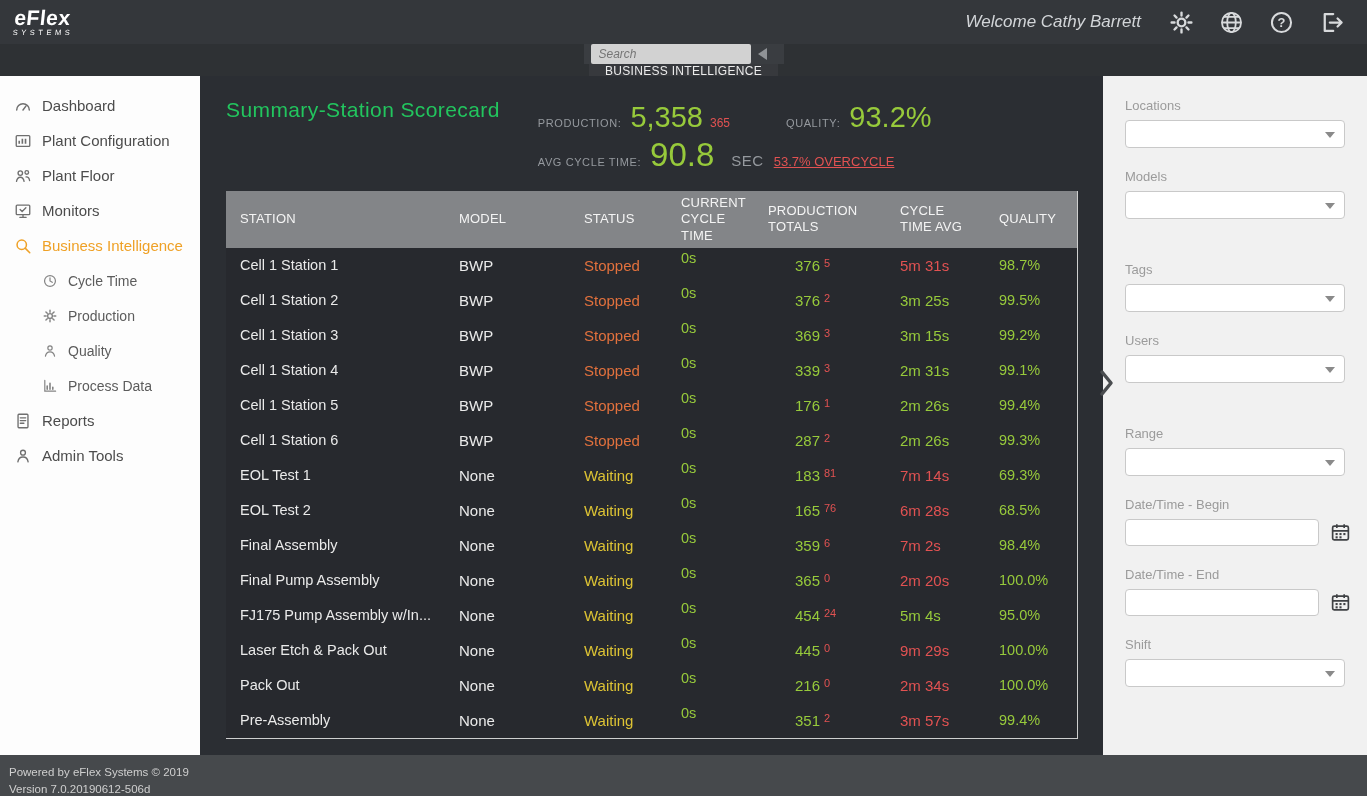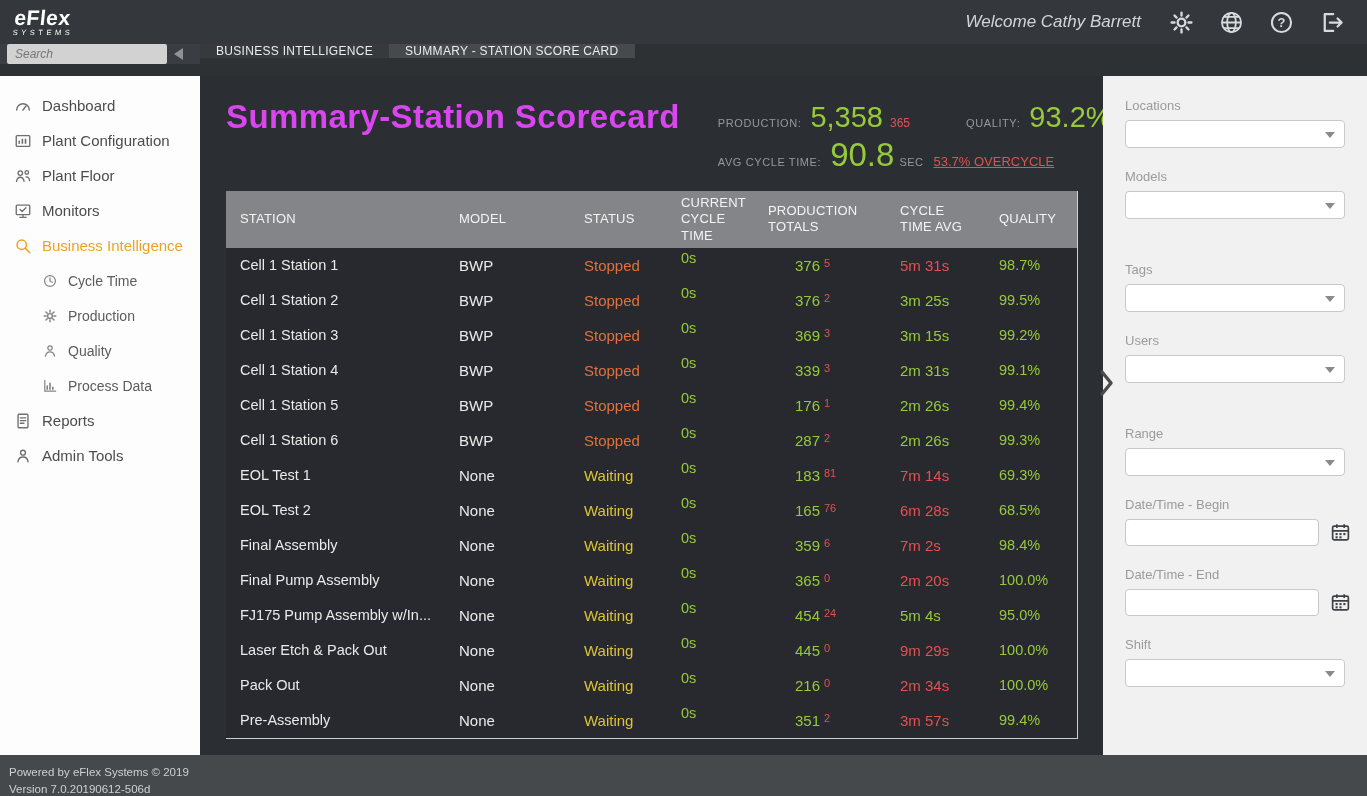--- a/index.html
+++ b/index.html
@@ -14,21 +14,21 @@
   
   .topbar { height:44px; background:#34373b; display:flex; align-items:center; }
   .logo { margin-left:14px; color:#fff; transform:skewX(-6deg); line-height:1; }
   .logo .l1 { font-size:21px; font-weight:bold; letter-spacing:.5px; }
   .logo .l2 { font-size:7.5px; letter-spacing:3.5px; margin-top:1px; }
   .welcome { margin-left:auto; font-style:italic; color:#d2d5d8; font-size:17px; }
   .top-icons { display:flex; align-items:center; gap:18px; margin:0 20px 0 24px; color:#d8dadc; }
   .icon-btn { width:32px; height:32px; display:flex; align-items:center; justify-content:center; }
 
   
-  .subbar { height:32px; background:#2e3134; display:flex; align-items:flex-start; }
+  .subbar { height:32px; background:#2e3134; display:flex; align-items:center;flex-direction:column; }
   .search-zone { width:200px; background:#3a3d41; display:flex; align-items:center; flex:none; }
   .search-input {
     width:160px; height:20px; margin-left:7px; background:#d2d2d2; border:0; border-radius:2px;
     font-style:italic; font-size:12px; padding:0 8px; color:#555; outline:none;
     font-family:"Liberation Sans", sans-serif;
   }
   .collapse-left { width:0; height:0; border-top:6px solid transparent; border-bottom:6px solid transparent;
     border-right:9px solid #8f9296; margin-left:7px; }
   .tab { display:flex; align-items:center; padding:0 16px; font-size:12px; color:#ececec; letter-spacing:.3px; white-space:nowrap; }
   .tab-1 { background:#37393d; }
@@ -43,30 +43,30 @@
     color:#4c4c4c; font-size:15px; }
   .nav-item .nicon { width:20px; display:flex; justify-content:center; color:#6f6f6f; flex:none; }
   .nav-item.sub { padding-left:41px; font-size:14px; color:#5c5c5c; }
   .nav-item.sub .nicon { width:18px; color:#848484; }
   .nav-item.active { color:var(--accent); }
   .nav-item.active .nicon { color:var(--accent); }
 
   
   .main { flex:1; background:#2b2e33; overflow:hidden; position:relative; }
   .title-row { display:flex; align-items:flex-start; margin:22px 24px 0 26px; }
-  .page-title { font-size:33px; font-weight:700; color:#d946ef; letter-spacing:.4px; white-space:nowrap; }
+  .page-title { font-size:21px; font-weight:400; color:#22c55e; letter-spacing:.4px; white-space:nowrap; }
   .stats { margin-left:38px; padding-top:3px; }
   .sline { display:flex; align-items:baseline; }
   .sline2 { margin-top:2px; }
   .slabel { font-size:11px; color:#95999e; letter-spacing:.6px; margin-right:9px; white-space:nowrap; }
   .sval { font-size:29px; color:var(--green); }
   .ssub { font-size:12px; color:var(--red); margin-left:7px; }
   .sgap { width:56px; }
   .sval-big { font-size:33px; color:var(--green); }
-  .sunit { font-size:11px; color:#95999e; margin-left:5px; letter-spacing:.5px; }
+  .sunit { font-size:15px; color:#95999e; margin-left:17px; letter-spacing:.5px; }
   .sover { font-size:13px; color:var(--red); margin-left:10px;text-decoration:underline; }
 
   
   .table { margin:17px 25px 0 26px; border-right:1px solid rgba(235,235,235,.85);
            border-bottom:1px solid rgba(235,235,235,.85); }
   .thead, .trow { display:grid; grid-template-columns:219px 125px 97px 87px 132px 99px 1fr; }
   .thead { background:#838588; color:#f4f4f4; min-height:47px; align-items:center; }
   .thead .hc { padding:4px 8px 4px 14px; font-size:13px; line-height:1.25; letter-spacing:.2px; }
   .tbody { background:#27292e; }
   .trow { height:35px; align-items:center; }

